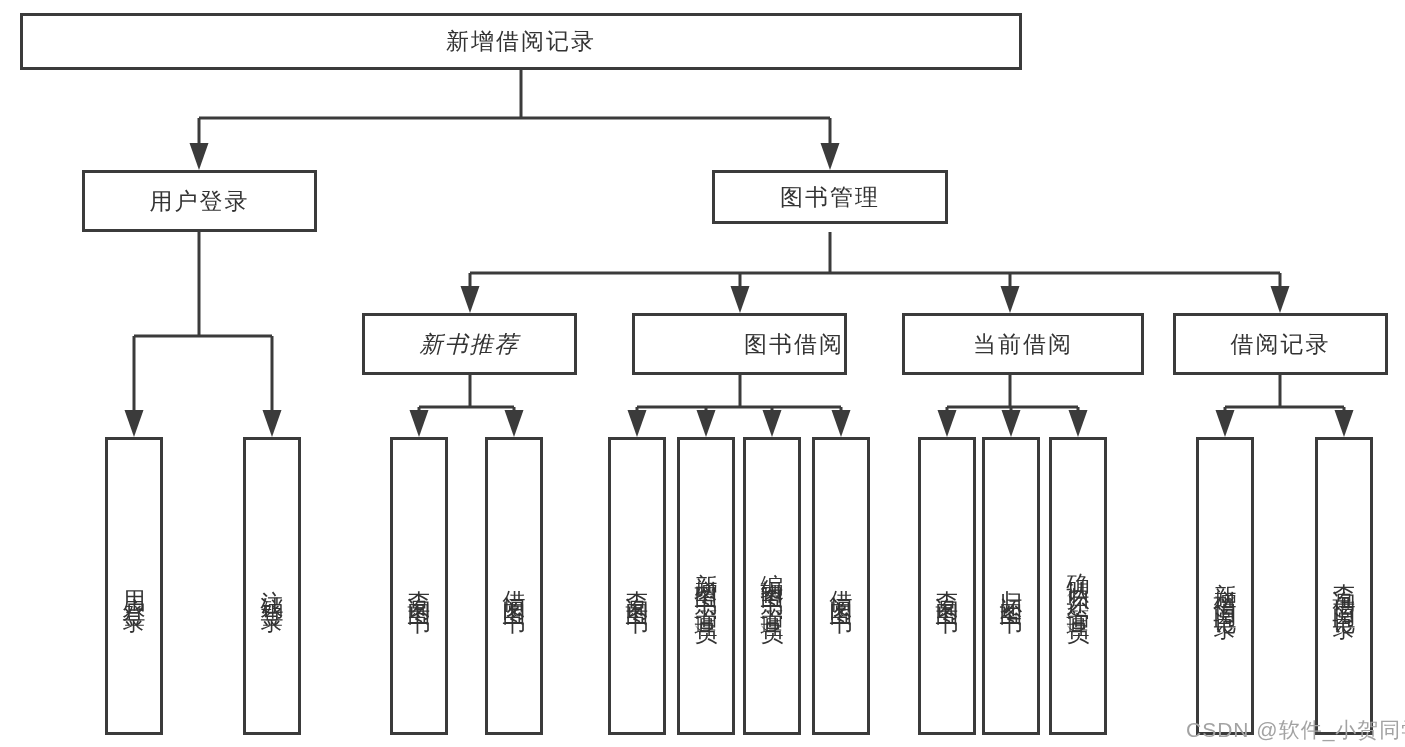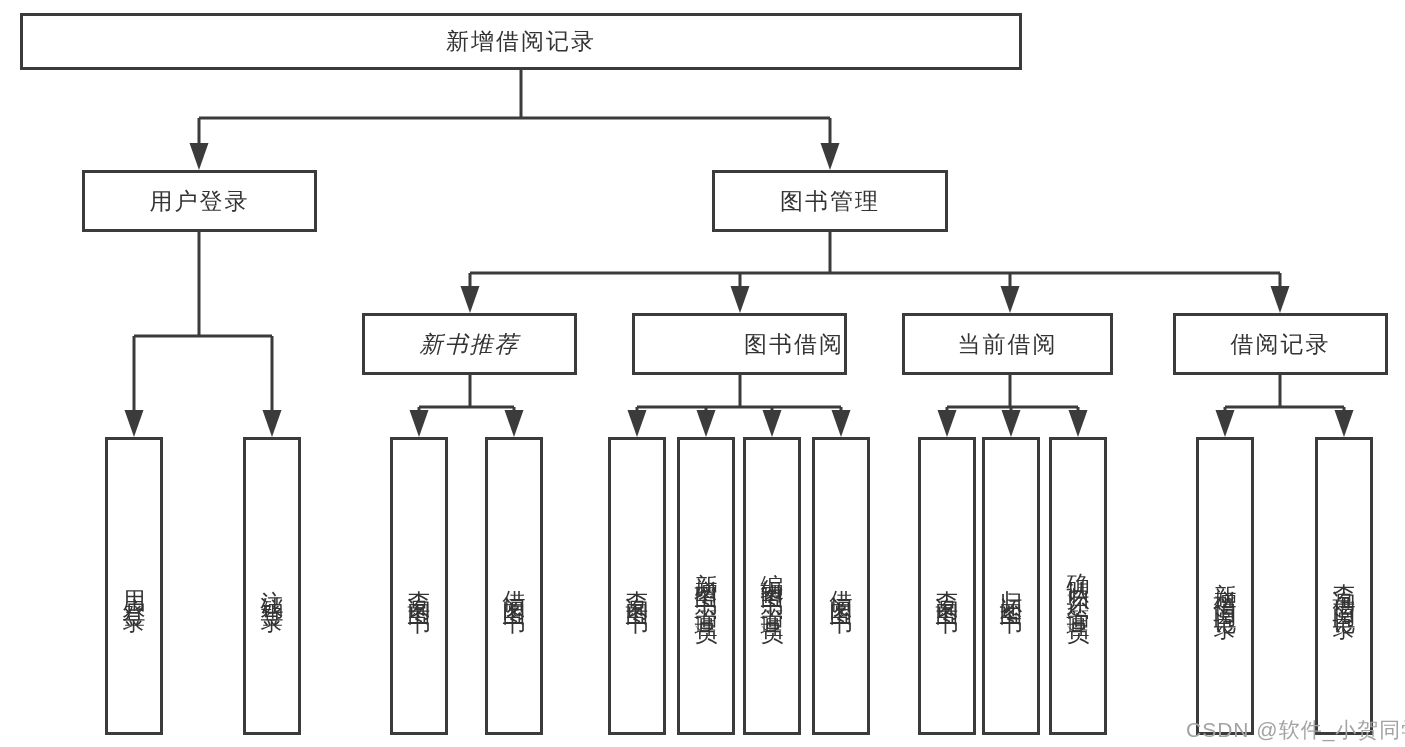--- a/index.html
+++ b/index.html
@@ -135,31 +135,31 @@
     </g>
   </svg>
 
   <div class="node h" style="left:20px; top:13px; width:1002px; height:57px;">
     <span>新增借阅记录</span>
   </div>
 
   <div class="node h" style="left:82px; top:170px; width:235px; height:62px;">
     <span>用户登录</span>
   </div>
-  <div class="node h" style="left:712px; top:170px; width:236px; height:62px;">
+  <div class="node h" style="left:712px; top:170px; width:236px; height:54px;">
     <span>图书管理</span>
   </div>
 
   <div class="node h" style="left:362px; top:313px; width:215px; height:62px;font-style:italic;">
     <span>新书推荐</span>
   </div>
   <div class="node h" style="left:632px; top:313px; width:215px; height:62px;justify-content:flex-end;">
     <span>图书借阅</span>
   </div>
-  <div class="node h" style="left:902px; top:313px; width:211px; height:62px;">
+  <div class="node h" style="left:902px; top:313px; width:242px; height:62px;">
     <span>当前借阅</span>
   </div>
   <div class="node h" style="left:1173px; top:313px; width:215px; height:62px;">
     <span>借阅记录</span>
   </div>
 
   <div class="node v" style="left:105px; top:437px; width:58px; height:298px;">
     <span>用户登录</span>
   </div>
   <div class="node v" style="left:243px; top:437px; width:58px; height:298px;">

